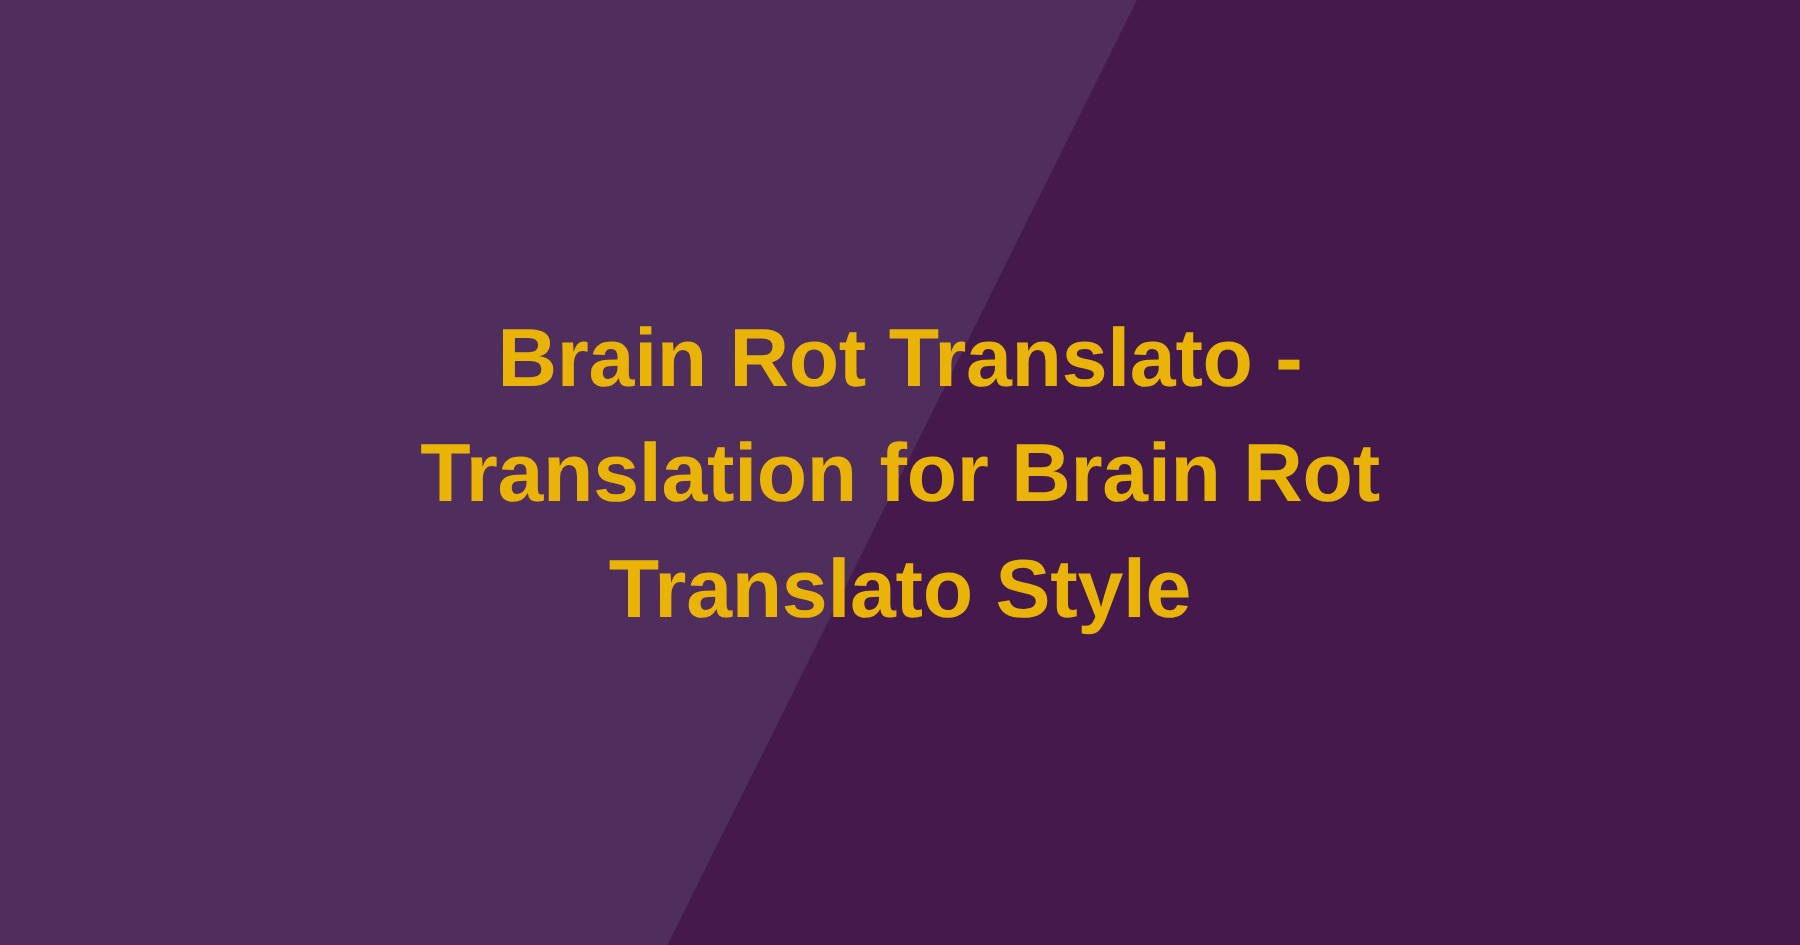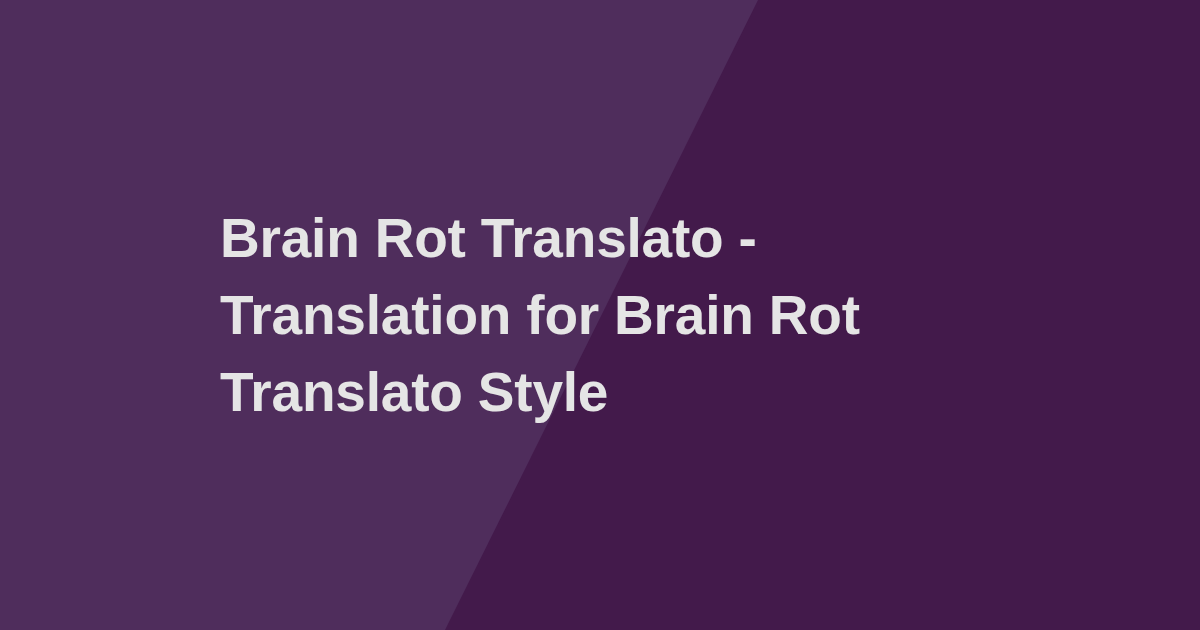--- a/index.html
+++ b/index.html
@@ -44,21 +44,22 @@
     display: flex;
     align-items: center;
     justify-content: center;
     padding: 0 90px;
     box-sizing: border-box;
   }
 
   .og-title {
     margin: 0;
     width: 760px;
-    color: #e5e5e5;
+    text-align: center;
+    color: #eab308;
     font-family: "Liberation Sans", "DejaVu Sans", sans-serif;
     font-size: 55px;
     font-weight: 700;
     line-height: 77px;
     letter-spacing: -0.2px;
     word-wrap: break-word;
   }
 </style>
 </head>
 <body>

